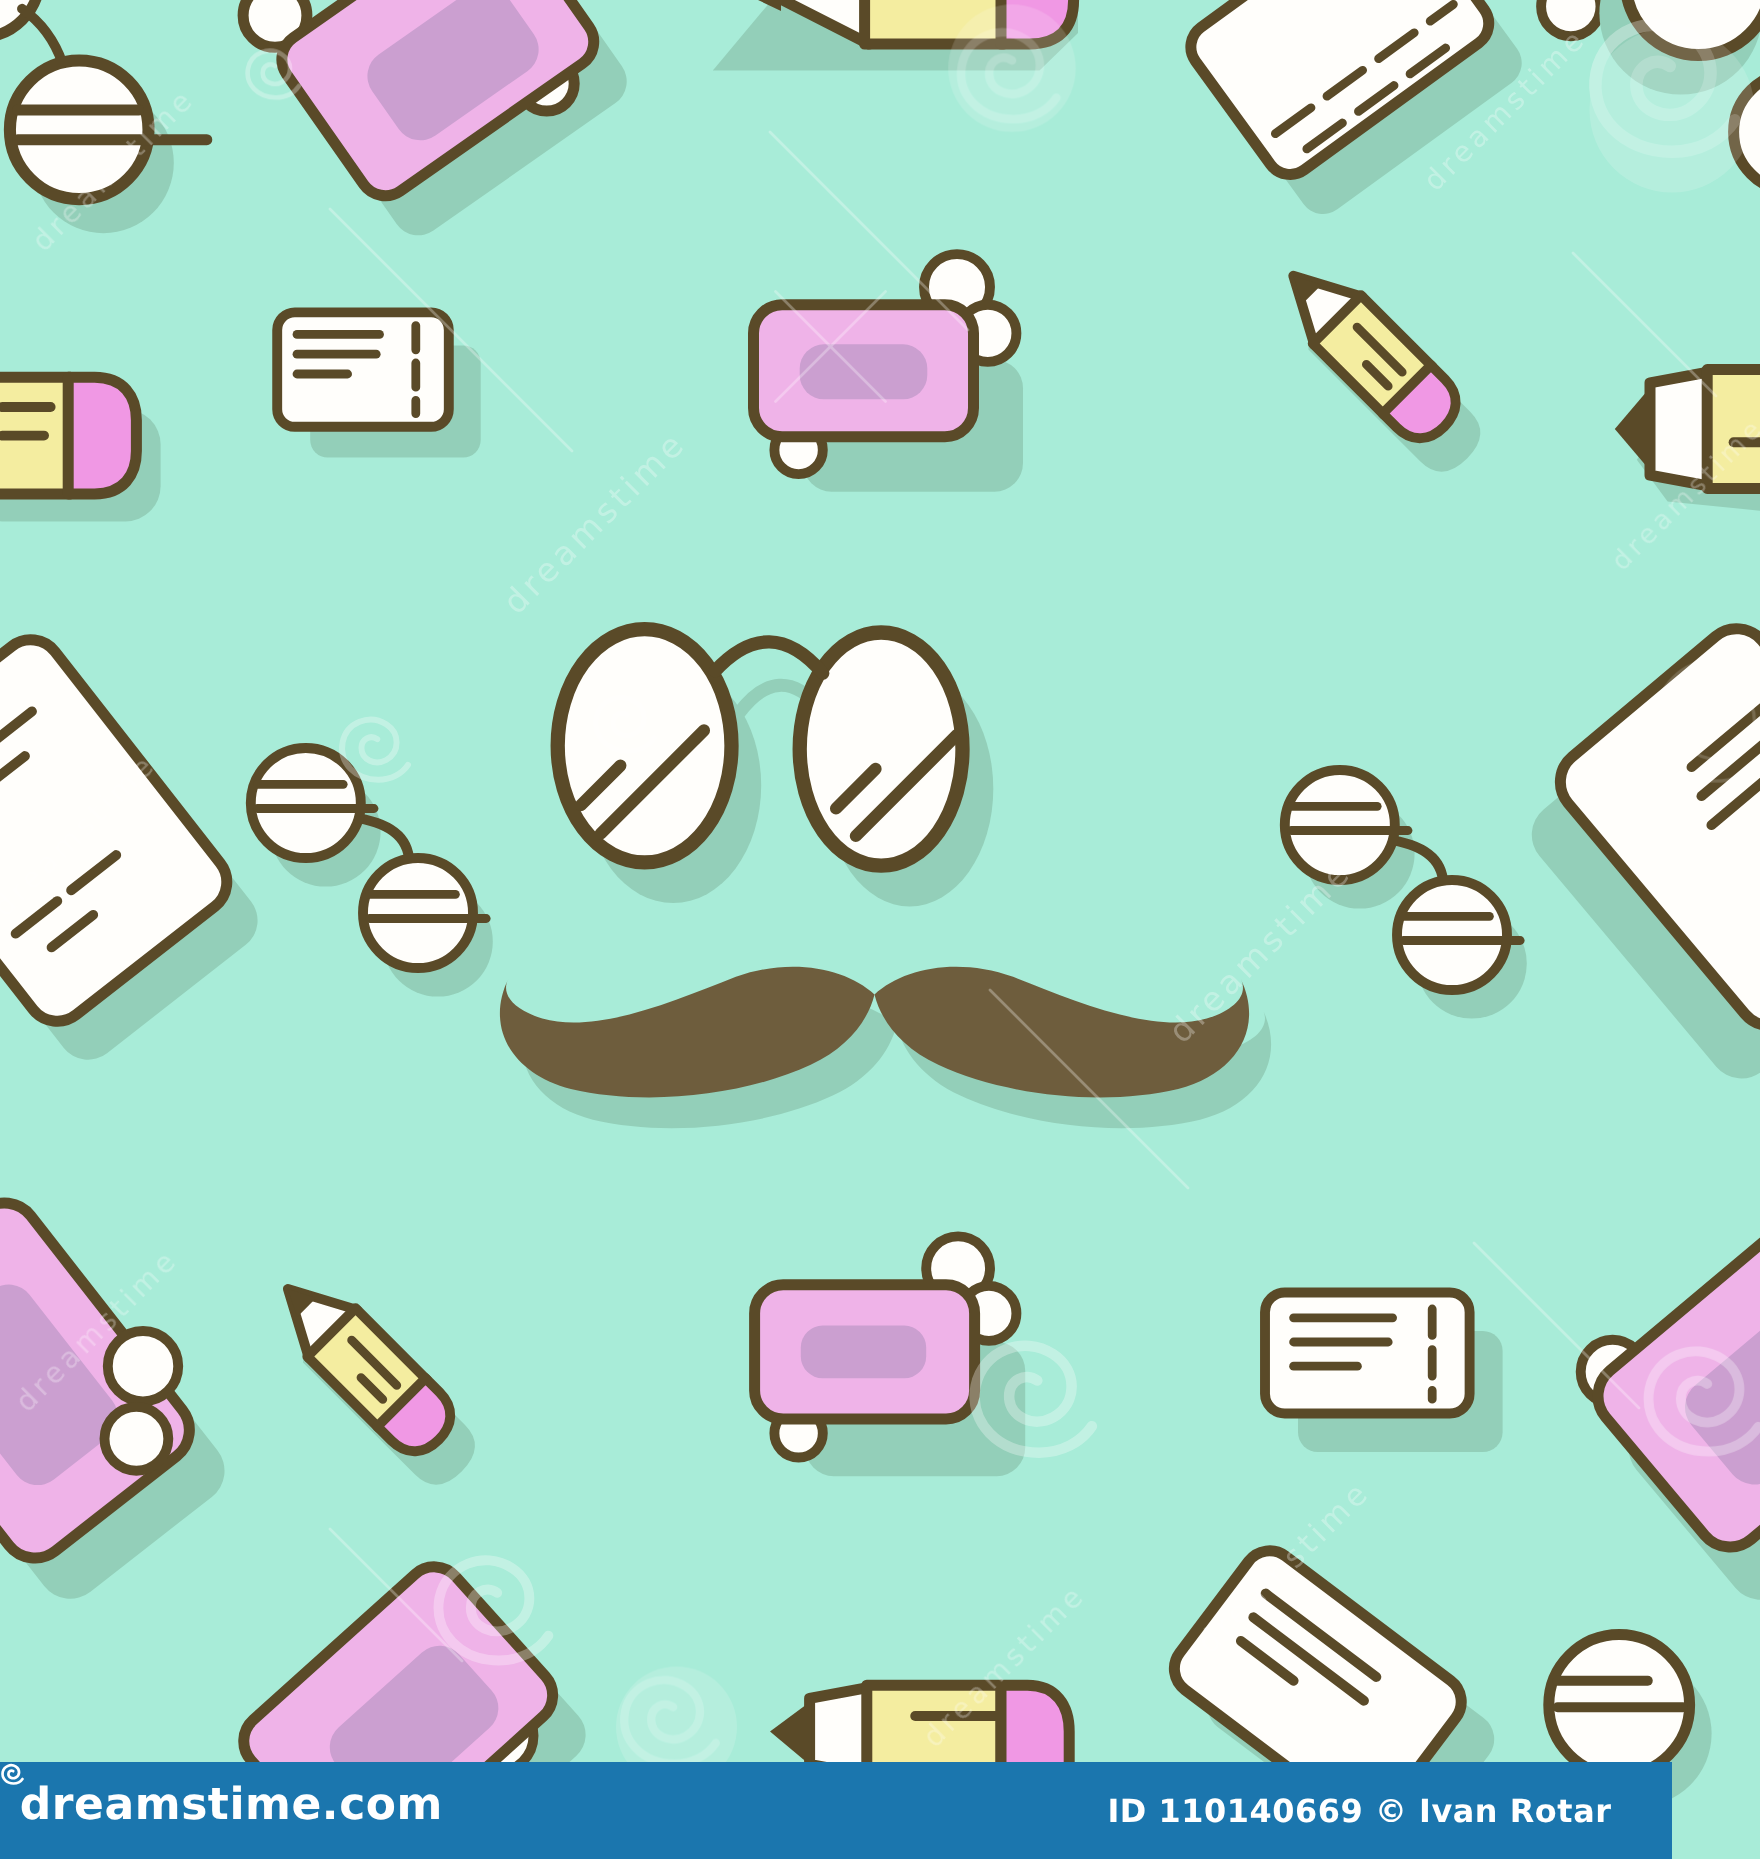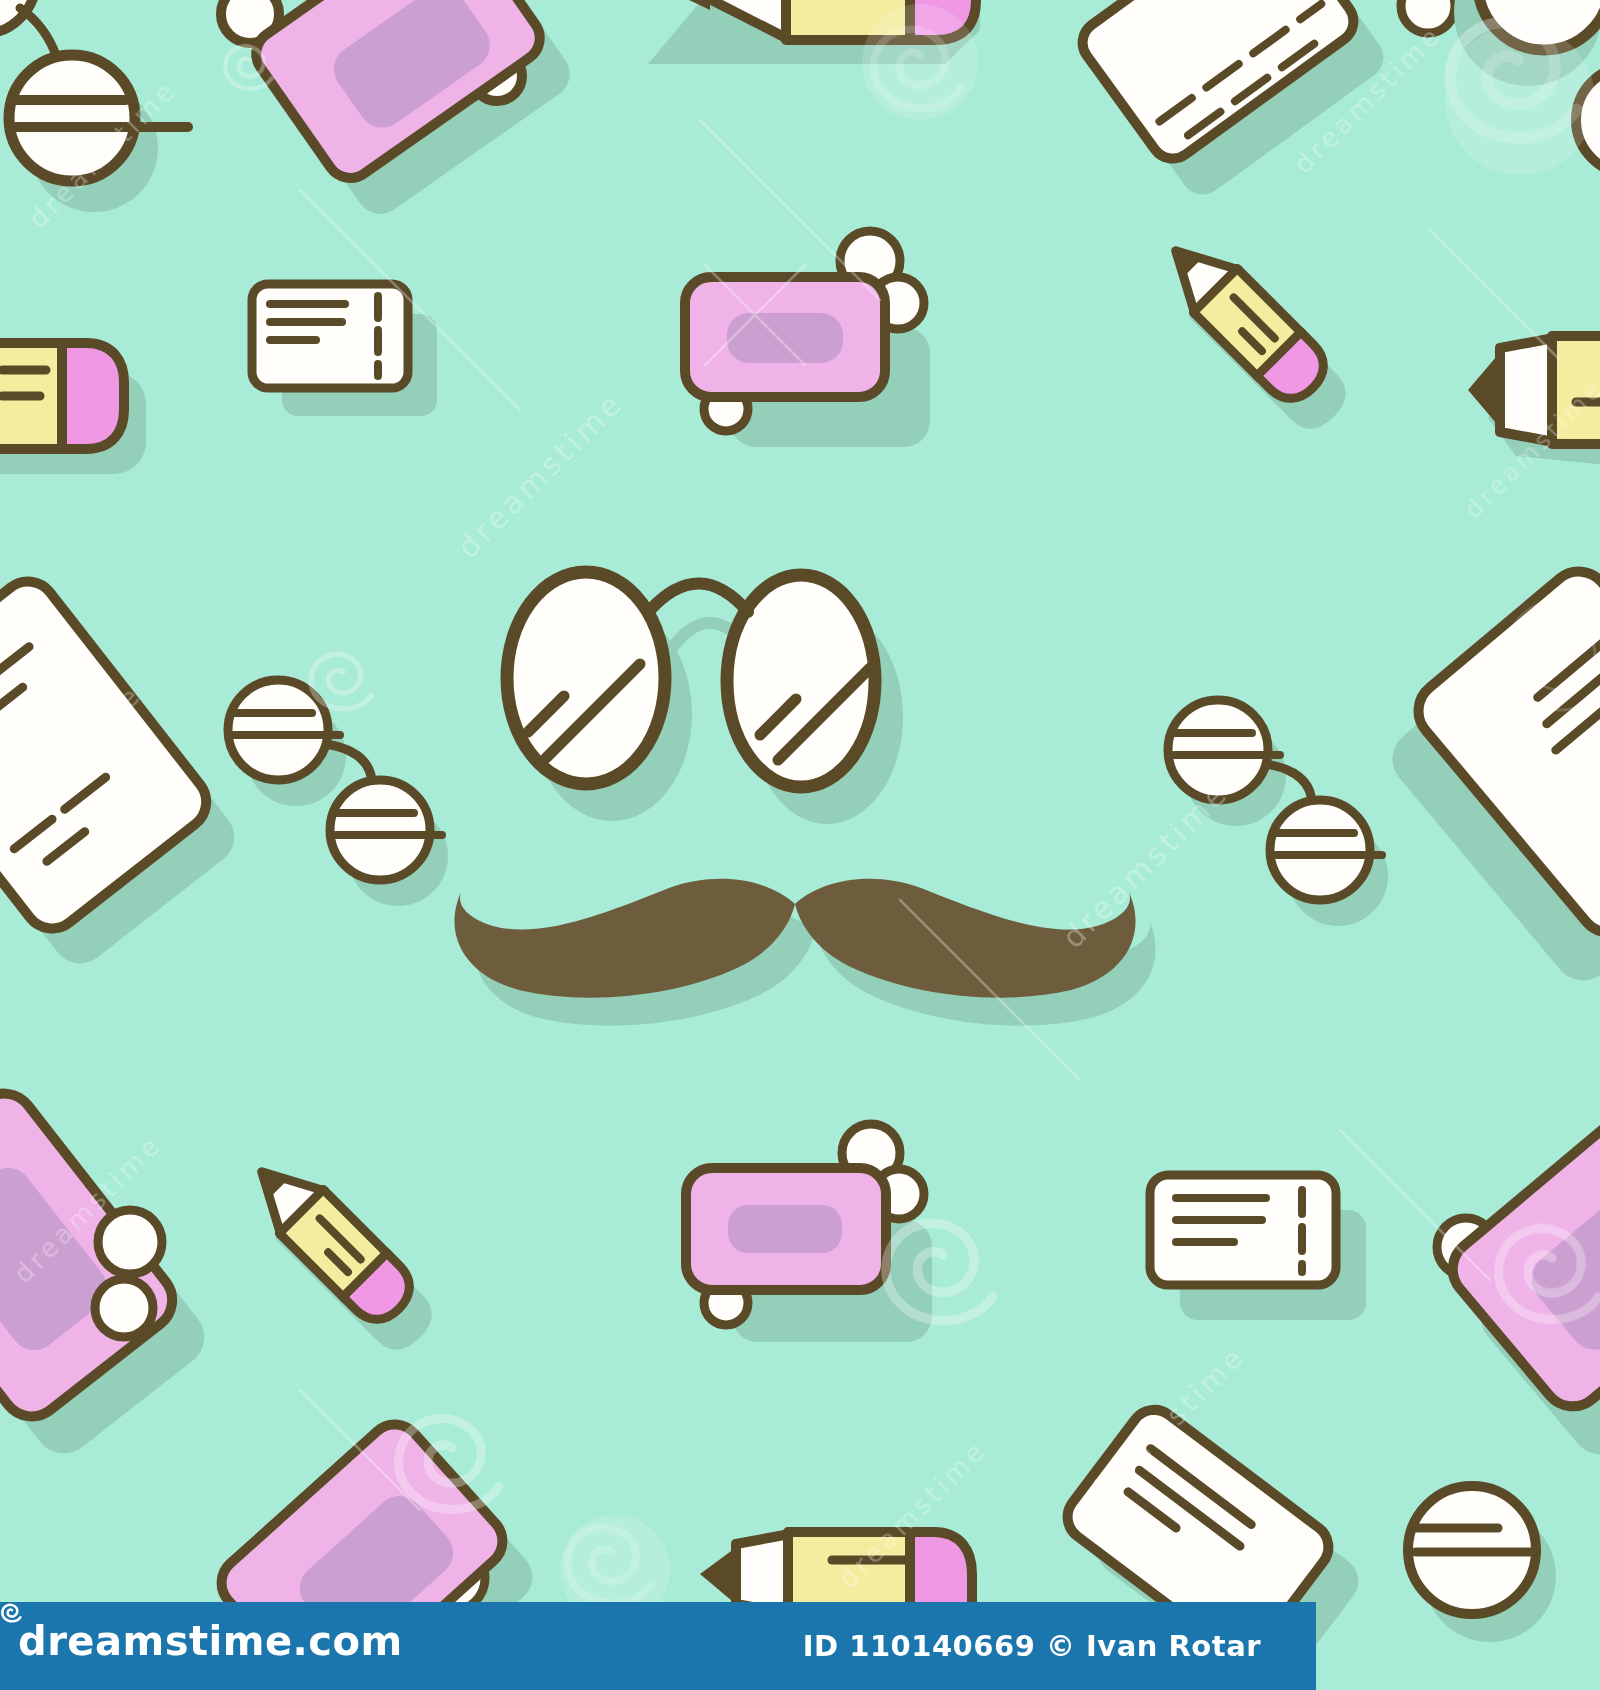--- a/index.html
+++ b/index.html
@@ -13,21 +13,21 @@
   .oe{fill:var(--pink_eraser);stroke:var(--outline);}
   .fi{fill:var(--pink_inner);}
   .fs{fill:var(--shadow);}
   .fb{fill:var(--brown);}
   .fo{fill:var(--outline);}
   .ln{stroke:var(--outline);fill:none;stroke-linecap:round;}
   .lnsh{stroke:var(--shadow);fill:none;stroke-linecap:round;}
   .wm{stroke:var(--watermark);fill:none;stroke-linecap:round;}
   .wmf{fill:var(--watermark);}
   .wmt{fill:var(--watermark);font-family:"DejaVu Sans",sans-serif;letter-spacing:4px;}
-  #footer{position:absolute;left:0;top:1602px;width:1316px;height:88px;
+  #footer{position:absolute;left:0;top:1602px;width:1520px;height:88px;
           background:var(--bar);color:#fff;}
   #logo{position:absolute;left:18px;top:16px;font-size:40px;font-weight:bold;
         letter-spacing:0.5px;}
   #logo-spiral{position:absolute;left:181px;top:2px;}
   #credit{position:absolute;right:55px;top:50%;transform:translateY(-50%);
           font-size:29px;font-weight:bold;letter-spacing:0.5px;}
 </style>
 </head>
 <body>
 

